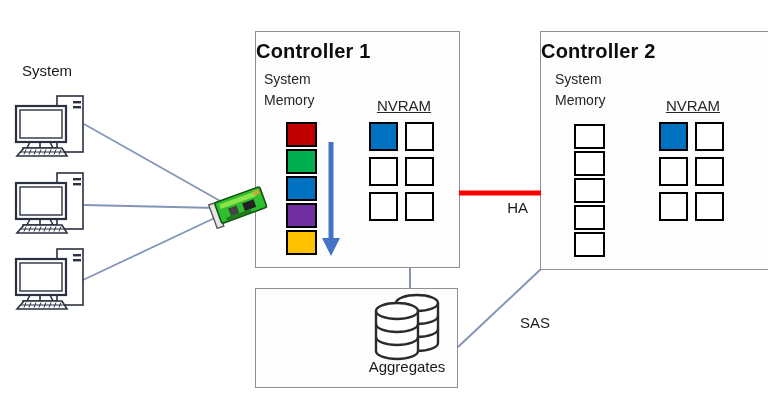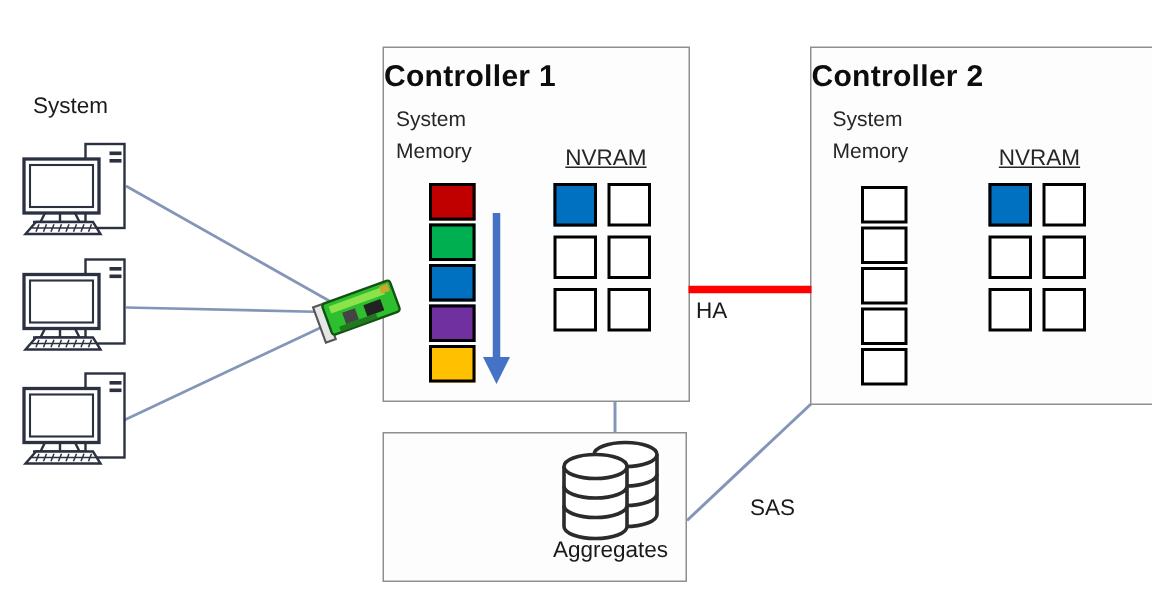--- a/index.html
+++ b/index.html
@@ -16,22 +16,22 @@
   #aggregates-box{left:255px;top:288px;width:203px;height:100px;}
   .ctrl-title{position:absolute;left:0;right:0;top:8px;text-align:left;font-size:20px;font-weight:700;color:#0d0d0d;letter-spacing:.2px;}
   .mem-label{position:absolute;font-size:14px;line-height:21px;text-align:left;color:#262626;}
   .nvram-label{position:absolute;font-size:15px;color:#262626;text-align:center;text-decoration:underline;}
   .mem-col{position:absolute;display:flex;flex-direction:column;gap:2px;}
   .mem-col > div{width:31px;height:25px;border:2px solid #000;box-sizing:border-box;}
   .nv-grid{position:absolute;display:grid;grid-template-columns:29px 29px;gap:6px 7px;}
   .nv-grid > div{width:29px;height:29px;border:2px solid #000;box-sizing:border-box;background:#fff;}
   .float-label{position:absolute;z-index:4;font-size:15px;color:#1a1a1a;}
   #clients-label{left:22px;top:62px;font-size:15px;}
-  #ha-label{left:464px;top:199px;width:44px;text-align:left;}
-  #sas-label{left:500px;top:314px;margin-top:16px;}
+  #ha-label{left:484px;top:199px;width:44px;text-align:right;}
+  #sas-label{left:520px;top:314px;}
   #aggregates-label{position:absolute;left:101px;top:69px;width:100px;text-align:center;font-size:15px;color:#1a1a1a;z-index:4;}
 </style>
 </head>
 <body>
 
 <div id="stage">
 
   <svg id="wires-layer" class="layer">
     <line x1="84" y1="124" x2="222" y2="202" stroke-width="1.8" stroke="#8496B8"></line>
     <line x1="84" y1="205" x2="217" y2="208" stroke-width="1.8" stroke="#8496B8"></line>

